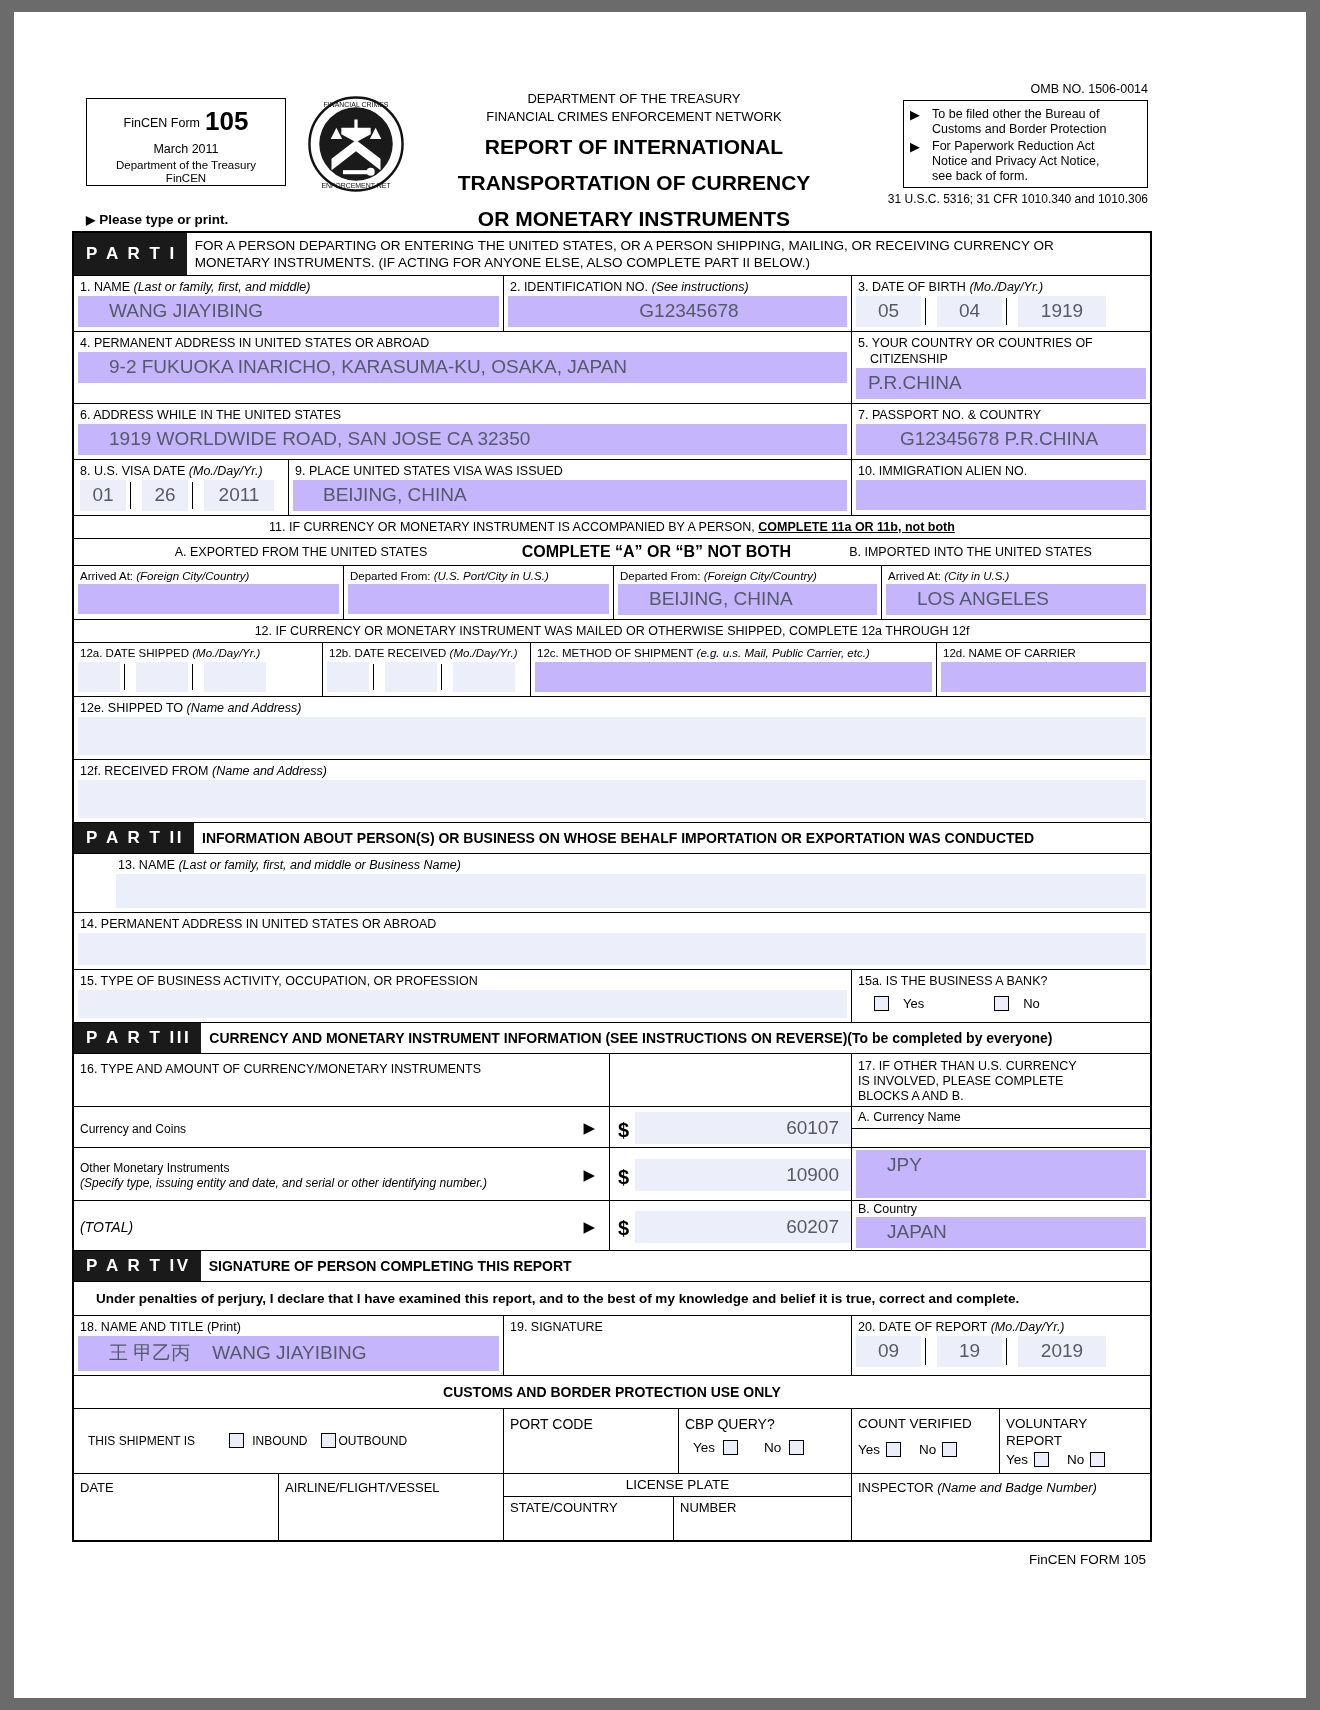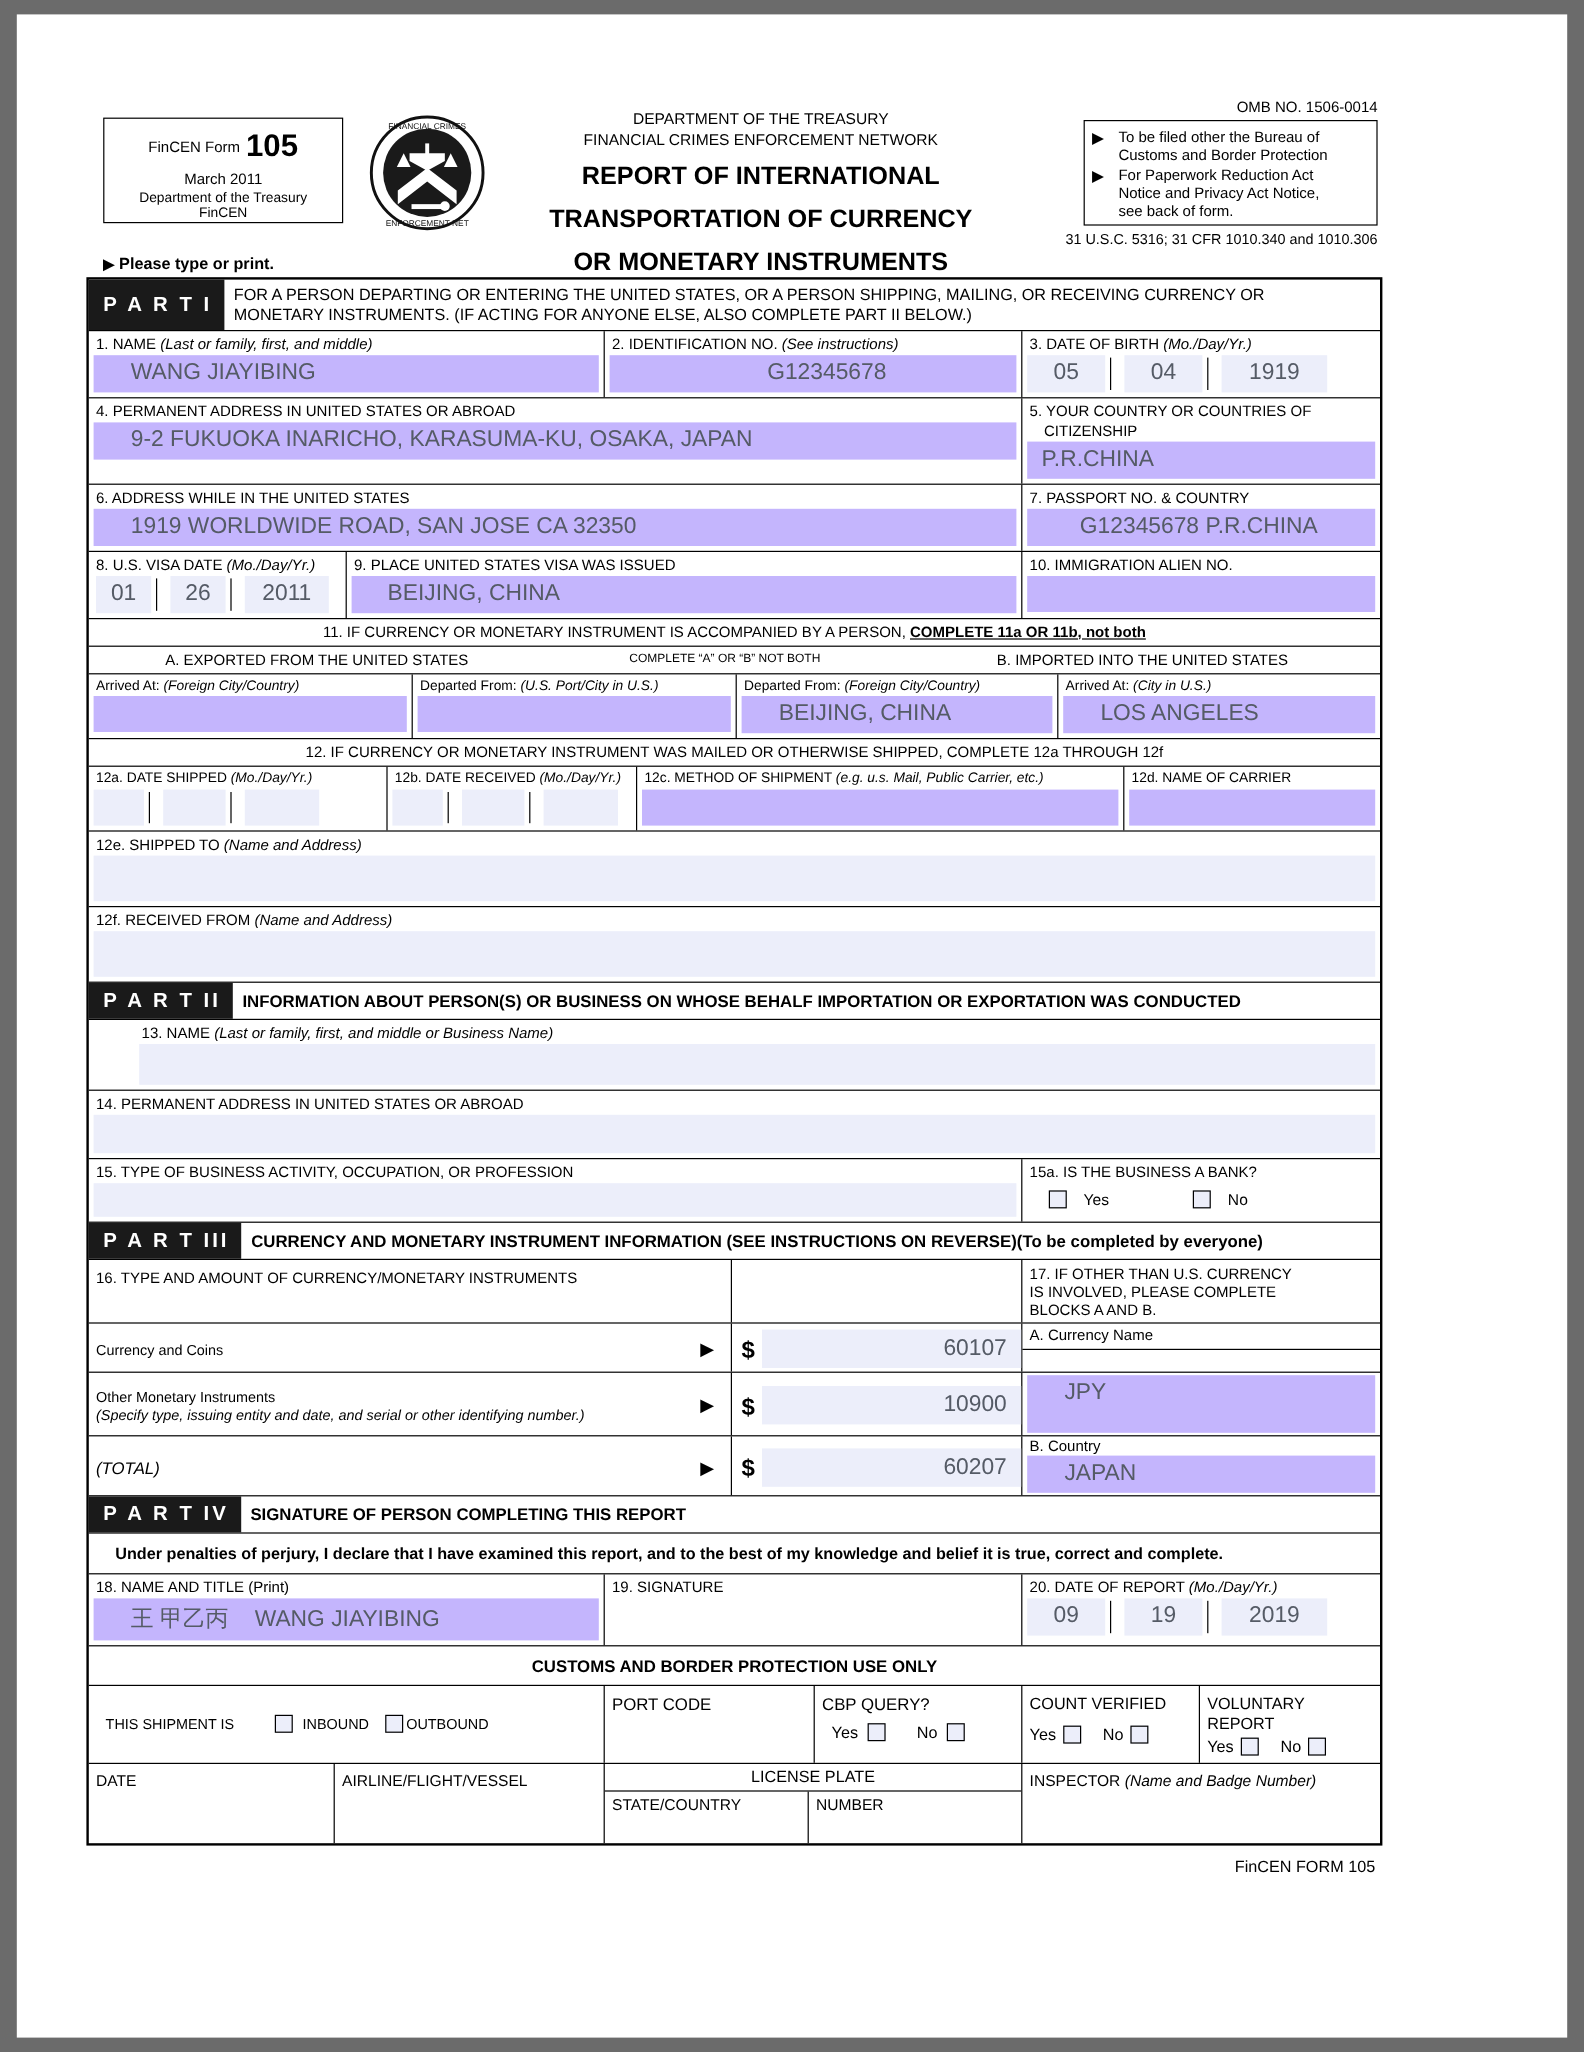--- a/index.html
+++ b/index.html
@@ -255,23 +255,23 @@
     <div class="row">
       <div class="cell ctr" style="flex:1;padding:0;">
         <div class="subhdr">
           <span>11. IF CURRENCY OR MONETARY INSTRUMENT IS ACCOMPANIED BY A PERSON, </span><span class="bold ul">COMPLETE 11a OR 11b, not both</span>
         </div>
       </div>
     </div>
 
     <div class="row">
       <div class="cell" style="flex:1;padding:0;">
-        <div style="display:flex;align-items:center;font-size:12.5px;padding:4px 0 4px 0;">
+        <div style="display:flex;align-items:center;font-size:12.5px;padding:4px 0 4px 0;margin-left:37px;">
           <div style="width:380px;text-align:center;">A. EXPORTED FROM THE UNITED STATES</div>
-          <div style="width:300px;text-align:center;font-weight:normal;font-size:10px;">COMPLETE “A” OR “B” NOT BOTH</div>
+          <div style="width:300px;text-align:right;font-weight:bold;font-size:16px;">COMPLETE “A” OR “B” NOT BOTH</div>
           <div style="flex:1;text-align:center;">B. IMPORTED INTO THE UNITED STATES</div>
         </div>
       </div>
     </div>
 
     <div class="row">
       <div class="cell" style="width:270px;">
         <div class="lbl sm"><span>Arrived At:</span> <i>(Foreign City/Country)</i></div>
         <div class="val empty"></div>
       </div>

